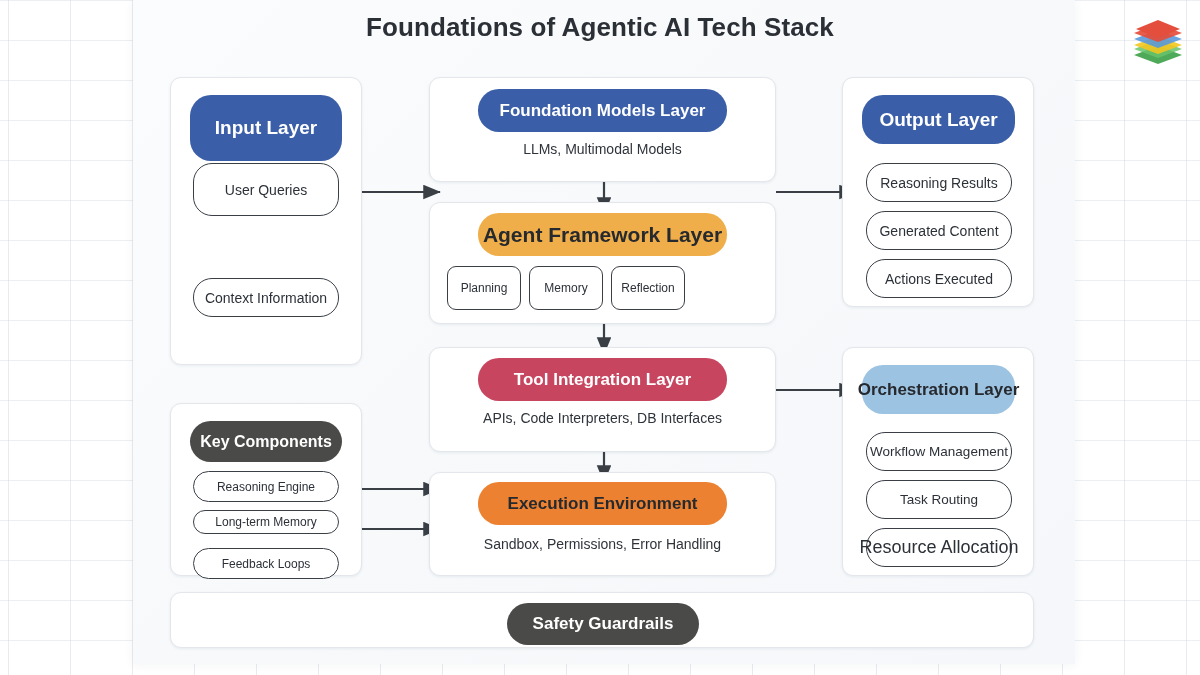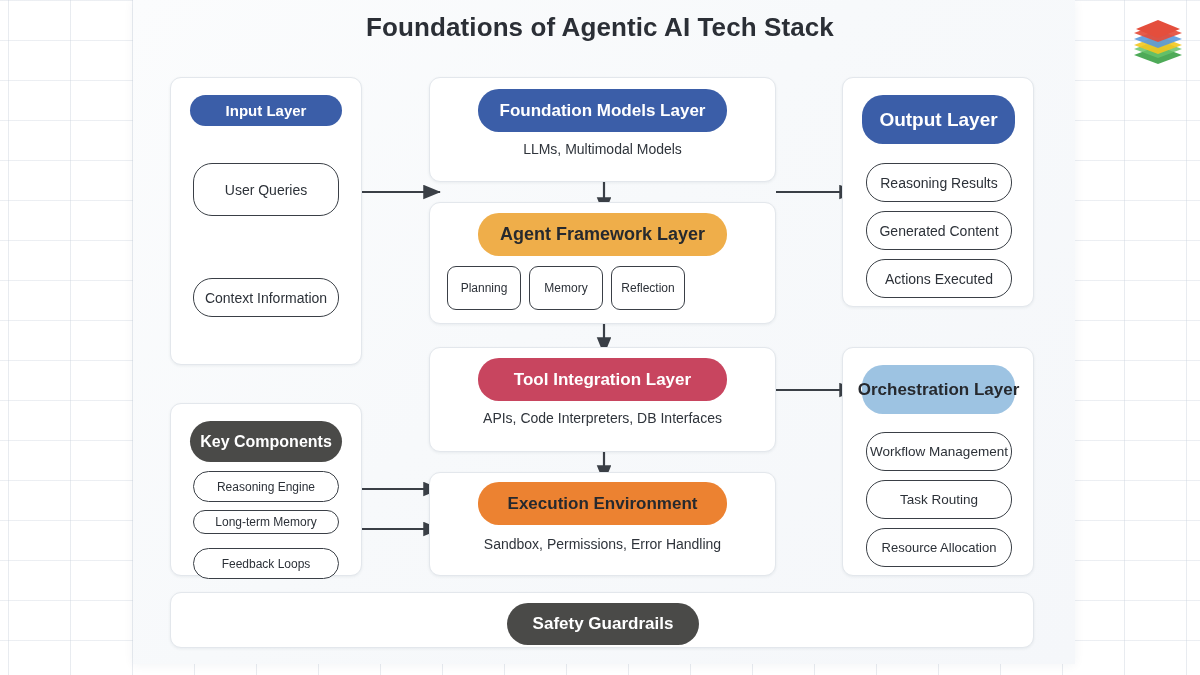--- a/index.html
+++ b/index.html
@@ -162,21 +162,21 @@
     <line x1="604" y1="452" x2="604" y2="482" stroke="#3A3F46" stroke-width="2.2" marker-end="url(#ah)"></line>
 
     <line x1="776" y1="390" x2="856" y2="390" stroke="#3A3F46" stroke-width="2.2" marker-end="url(#ah)"></line>
 
     <line x1="362" y1="489" x2="440" y2="489" stroke="#3A3F46" stroke-width="2.2" marker-end="url(#ah)"></line>
     <line x1="362" y1="529" x2="440" y2="529" stroke="#3A3F46" stroke-width="2.2" marker-end="url(#ah)"></line>
   </svg>
 
   <div class="card" style="left:170px; top:77px; width:192px; height:288px;">
   </div>
-  <div class="pill" style="left:190px; top:95px; width:152px; height:31px; background:#3B5EA8; color:#FFFFFF; font-size:15px;">
+  <div class="pill" style="left:190px; top:95px; width:152px; height:66px; background:#3B5EA8; color:#FFFFFF; font-size:19px;">
     <span>Input Layer</span>
   </div>
   <div class="item" style="left:193px; top:163px; width:146px; height:53px; font-size:14px;">
     <span>User Queries</span>
   </div>
   <div class="item" style="left:193px; top:278px; width:146px; height:39px; font-size:14px;">
     <span>Context Information</span>
   </div>
 
   <div class="card" style="left:170px; top:403px; width:192px; height:173px;">
@@ -198,21 +198,21 @@
   </div>
   <div class="pill" style="left:478px; top:89px; width:249px; height:43px; background:#3B5EA8; color:#FFFFFF; font-size:17px;">
     <span>Foundation Models Layer</span>
   </div>
   <div class="subtitle" style="left:429px; top:141px; width:347px;">
     <span>LLMs, Multimodal Models</span>
   </div>
 
   <div class="card" style="left:429px; top:202px; width:347px; height:122px;">
   </div>
-  <div class="pill" style="left:478px; top:213px; width:249px; height:43px; background:#EFAE4A; color:#26292E; font-size:18px;">
+  <div class="pill" style="left:478px; top:213px; width:249px; height:43px; background:#EFAE4A; color:#26292E; font-size:21px;">
     <span>Agent Framework Layer</span>
   </div>
   <div class="item" style="left:447px; top:266px; width:74px; height:44px; border-radius:9px; font-size:12px;">
     <span>Planning</span>
   </div>
   <div class="item" style="left:529px; top:266px; width:74px; height:44px; border-radius:9px; font-size:12px;">
     <span>Memory</span>
   </div>
   <div class="item" style="left:611px; top:266px; width:74px; height:44px; border-radius:9px; font-size:12px;">
     <span>Reflection</span>
@@ -255,21 +255,21 @@
   </div>
   <div class="pill" style="left:862px; top:365px; width:153px; height:49px; background:#9DC3E2; color:#26292E; font-size:17px;">
     <span>Orchestration Layer</span>
   </div>
   <div class="item" style="left:866px; top:432px; width:146px; height:39px; font-size:13.5px;">
     <span>Workflow Management</span>
   </div>
   <div class="item" style="left:866px; top:480px; width:146px; height:39px; font-size:13.5px;">
     <span>Task Routing</span>
   </div>
-  <div class="item" style="left:866px; top:528px; width:146px; height:39px; font-size:13px;">
+  <div class="item" style="left:866px; top:528px; width:146px; height:39px; font-size:18px;">
     <span>Resource Allocation</span>
   </div>
 
   <div class="card" style="left:170px; top:592px; width:864px; height:56px;">
   </div>
   <div class="pill" style="left:507px; top:603px; width:192px; height:42px; background:#4A4A48; color:#FFFFFF; font-size:17px;">
     <span>Safety Guardrails</span>
   </div>
 
 </div>

